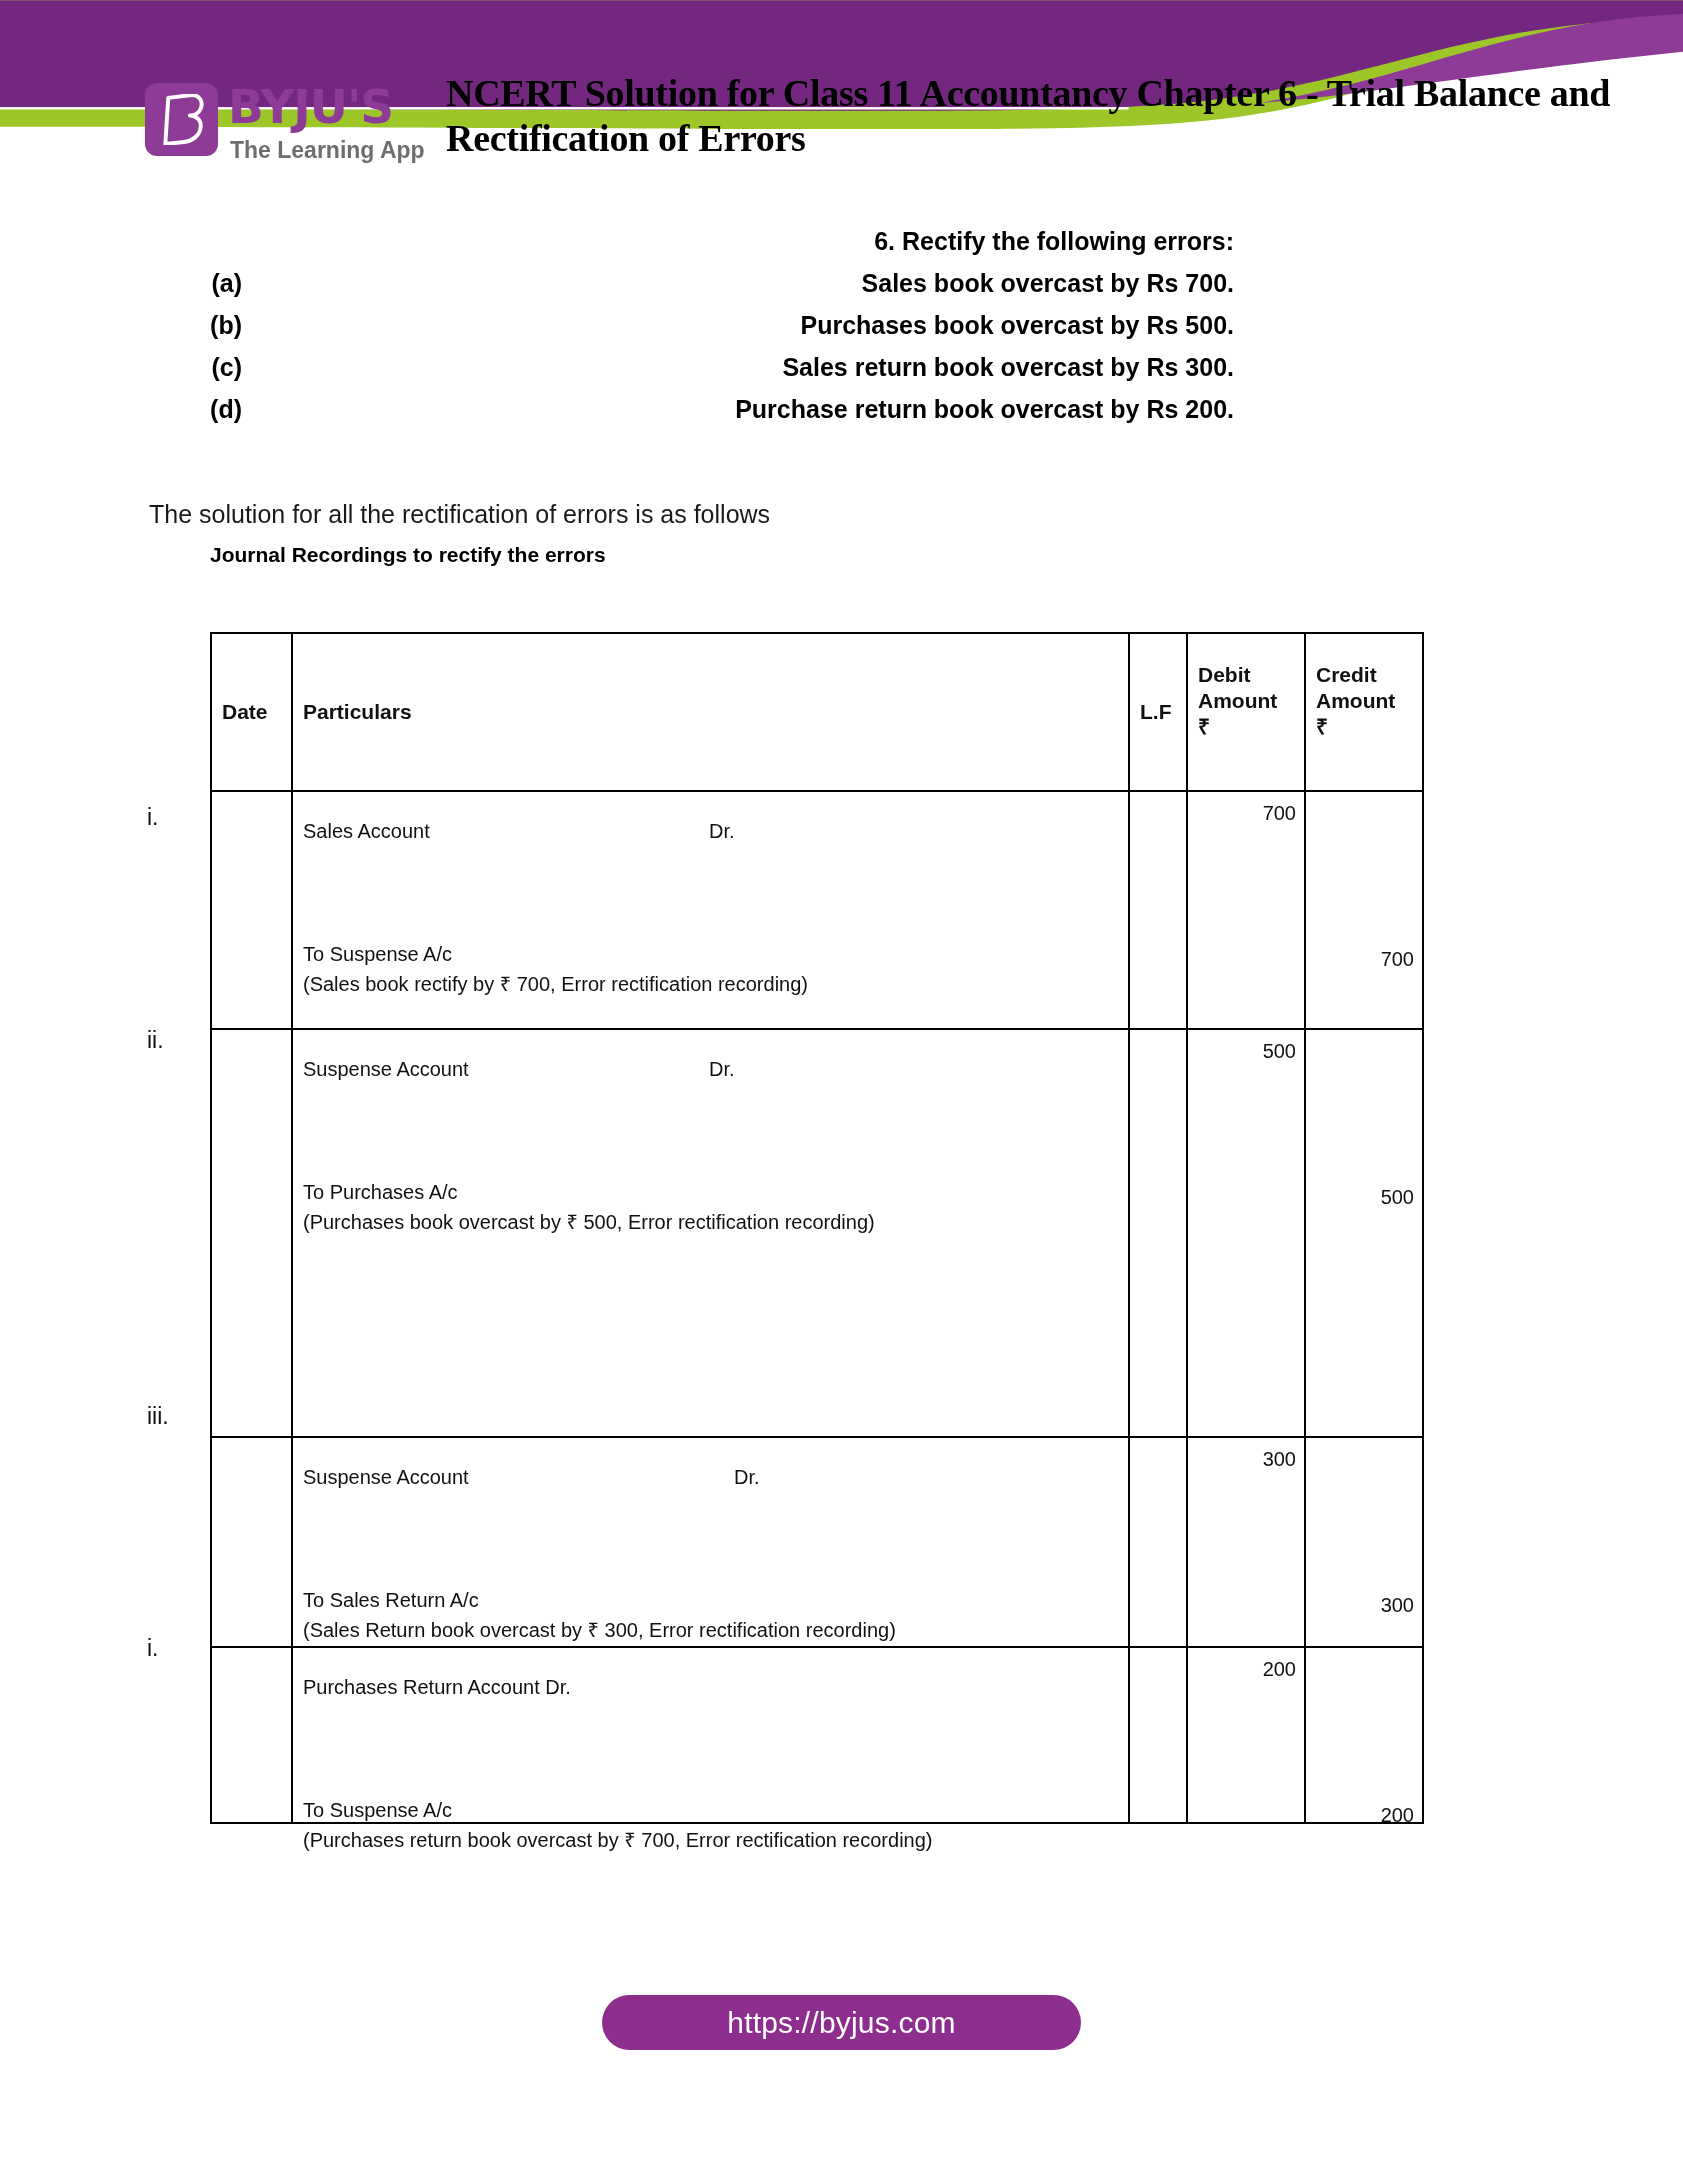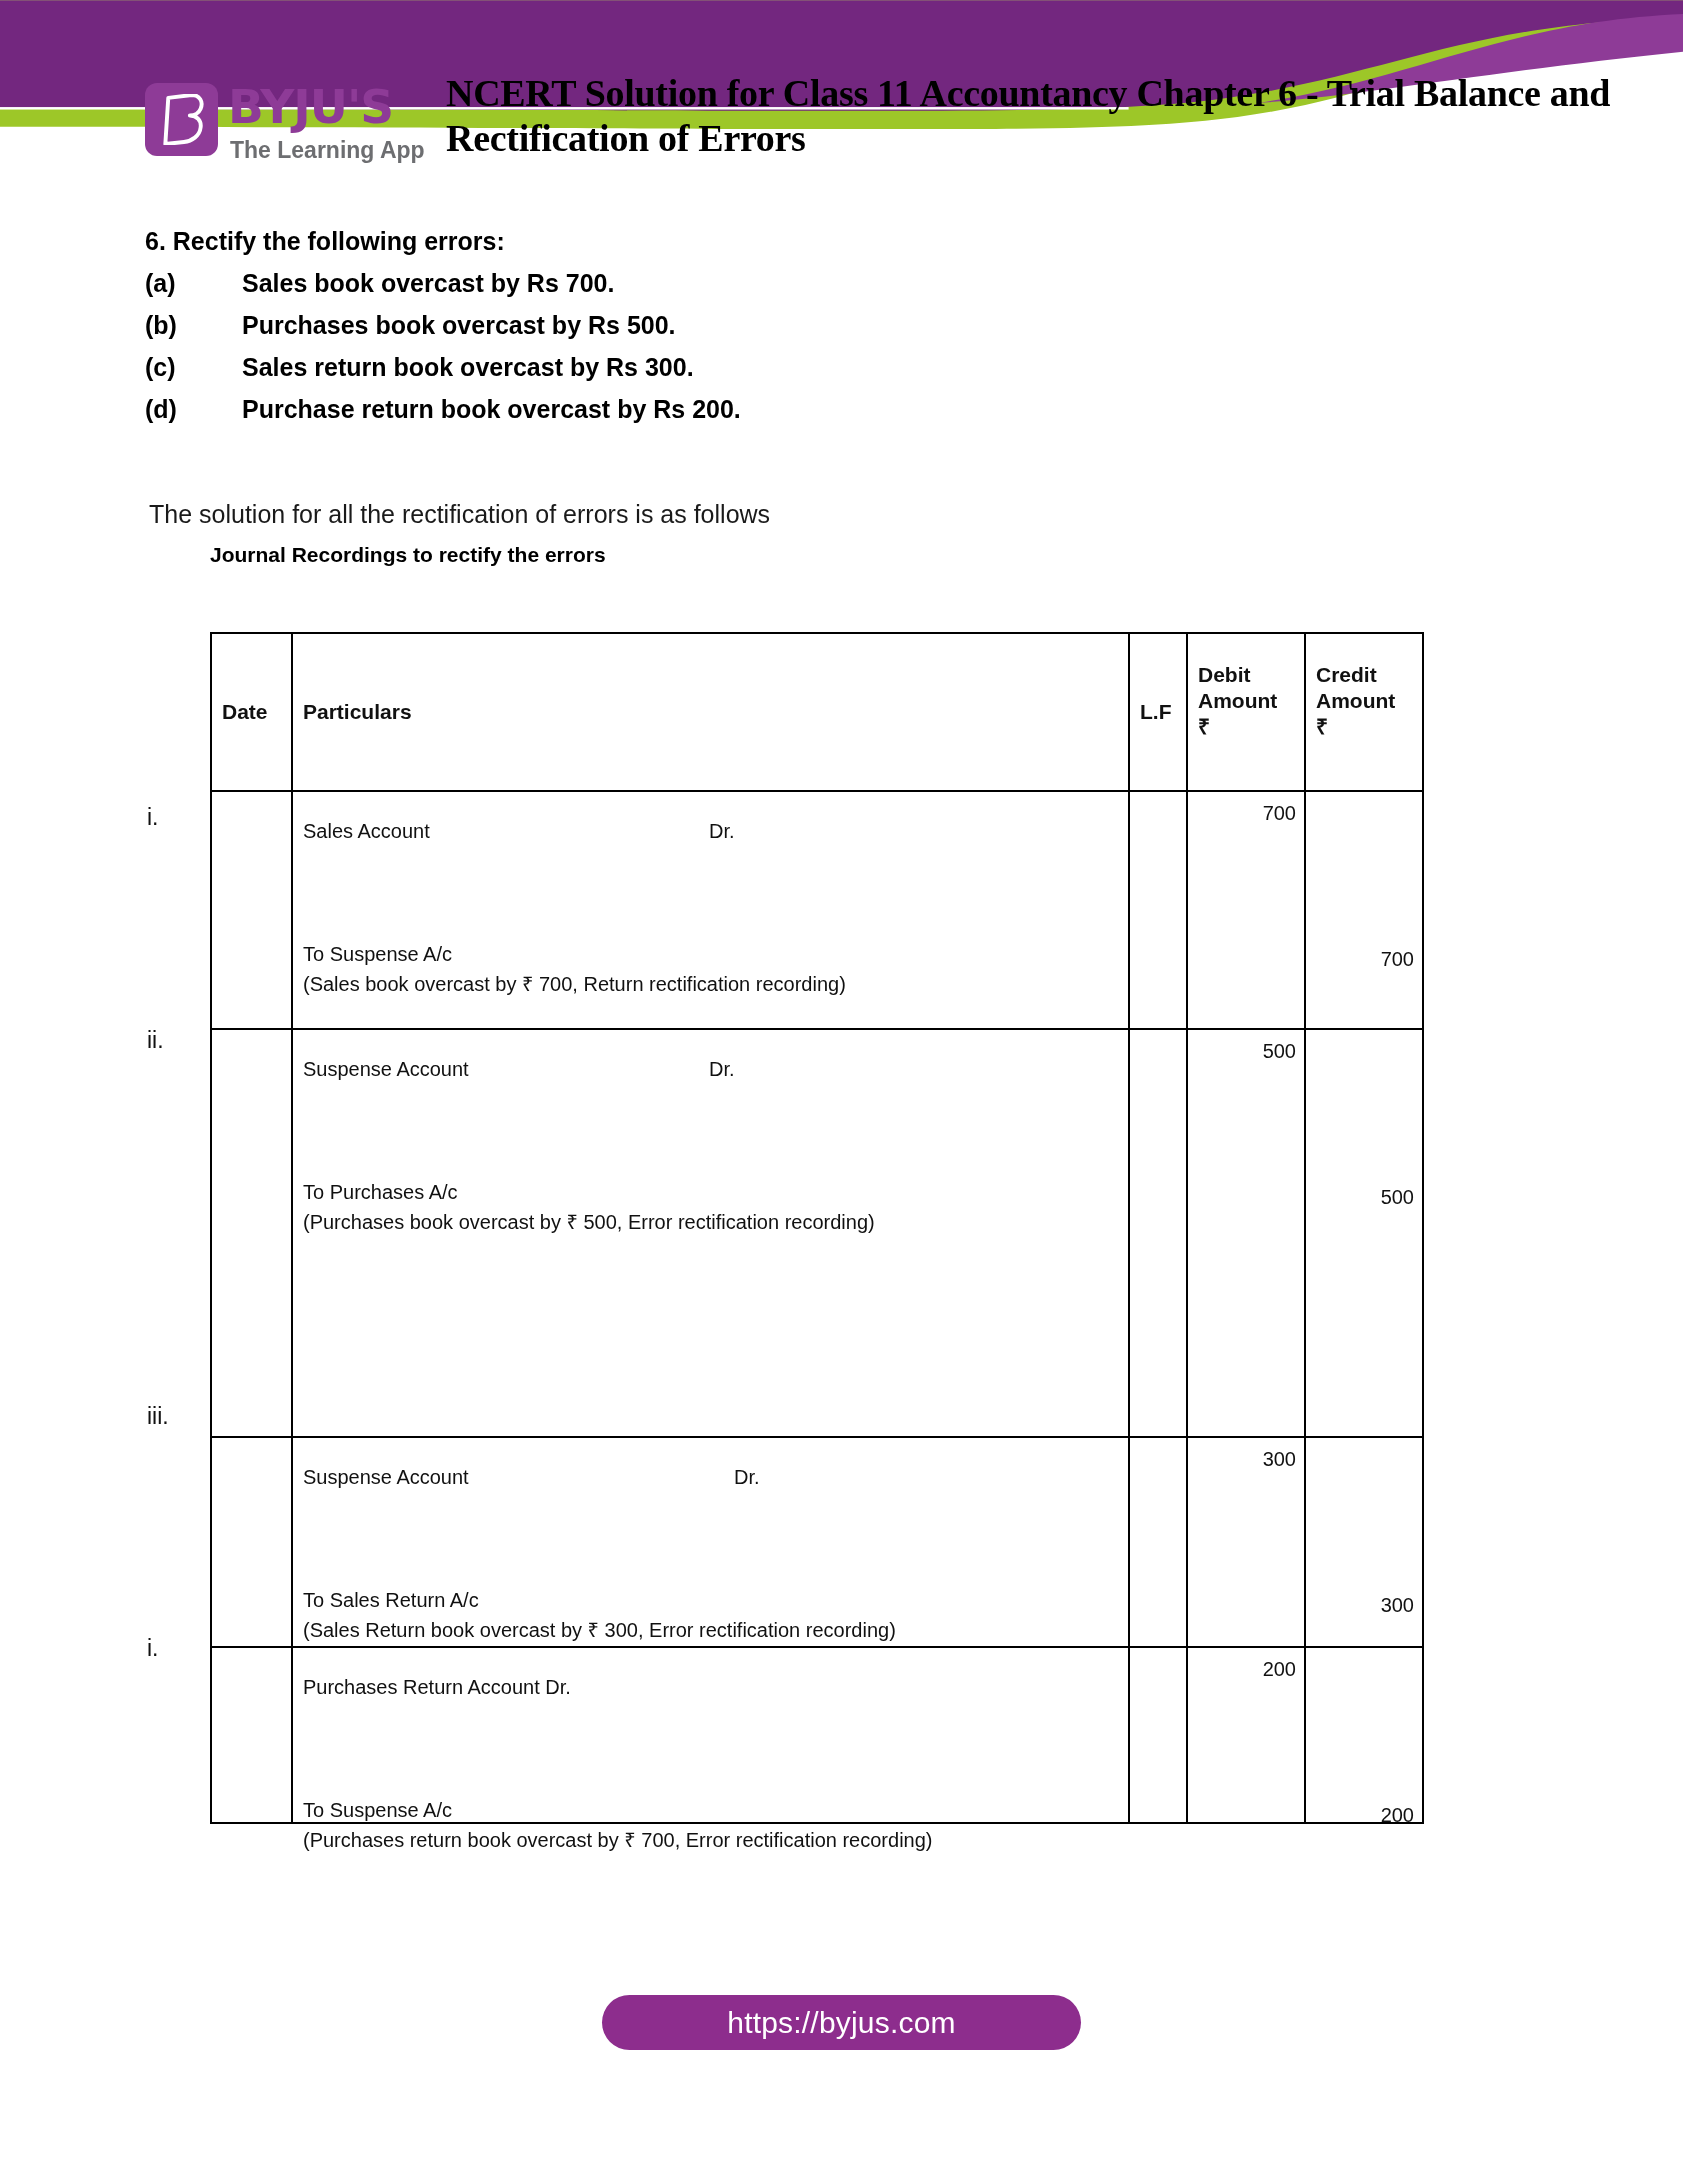--- a/index.html
+++ b/index.html
@@ -88,20 +88,21 @@
   .question-block {
     position: absolute;
     left: 145px;
     top: 220px;
     width: 1089px;
     font-family: "Liberation Sans", sans-serif;
     font-weight: bold;
     font-size: 25px;
     line-height: 42px;
     color: #000000;
+    text-align: right;
   }
   .q-head { display: block; }
   .q-row { display: flex; }
   .q-label { width: 97px; flex: 0 0 97px; }
   .q-text  { flex: 1 1 auto; }
 
   
   .solution-line {
     position: absolute;
     left: 149px;
@@ -322,21 +323,21 @@
       <tr style="height:238px">
         <td></td>
         <td>
           <div class="cell-part">
             <div class="line-dr">
               <span class="acct">Sales Account</span>
               <span class="drtag" style="left:406px">Dr.</span>
             </div>
             <div class="credit-block" style="top:147px">
               <div class="cline">To Suspense A/c</div>
-              <div class="cline">(Sales book overcast by ₹ 700, Return rectification recording)</div>
+              <div class="cline">(Sales book rectify by ₹ 700, Error rectification recording)</div>
             </div>
           </div>
         </td>
         <td></td>
         <td>
           <span class="amt" style="top:10px">700</span>
         </td>
         <td>
           <span class="amt" style="top:156px">700</span>
         </td>

